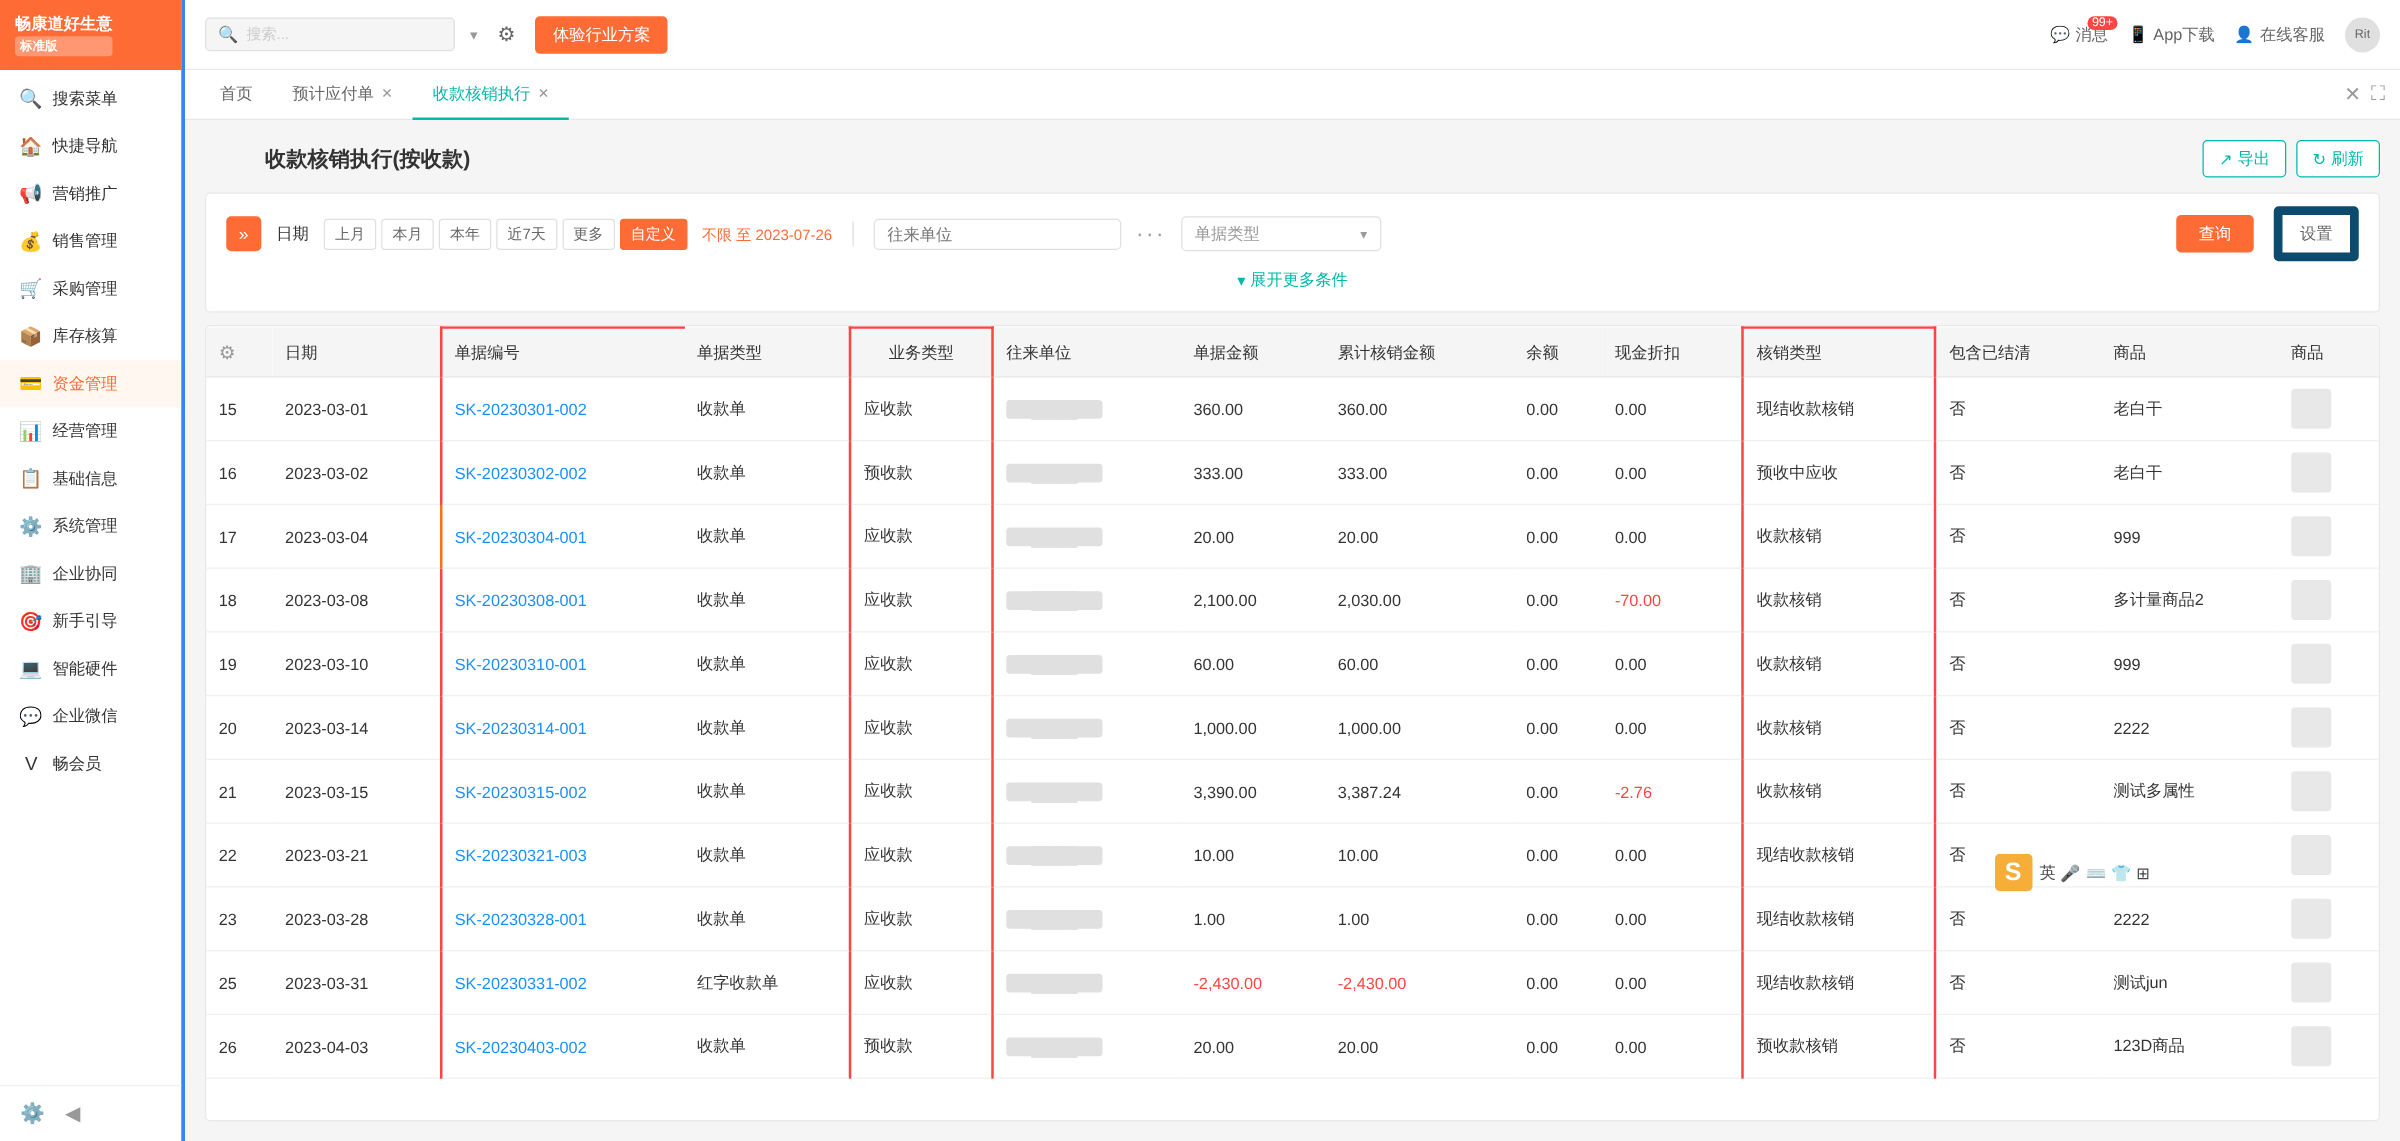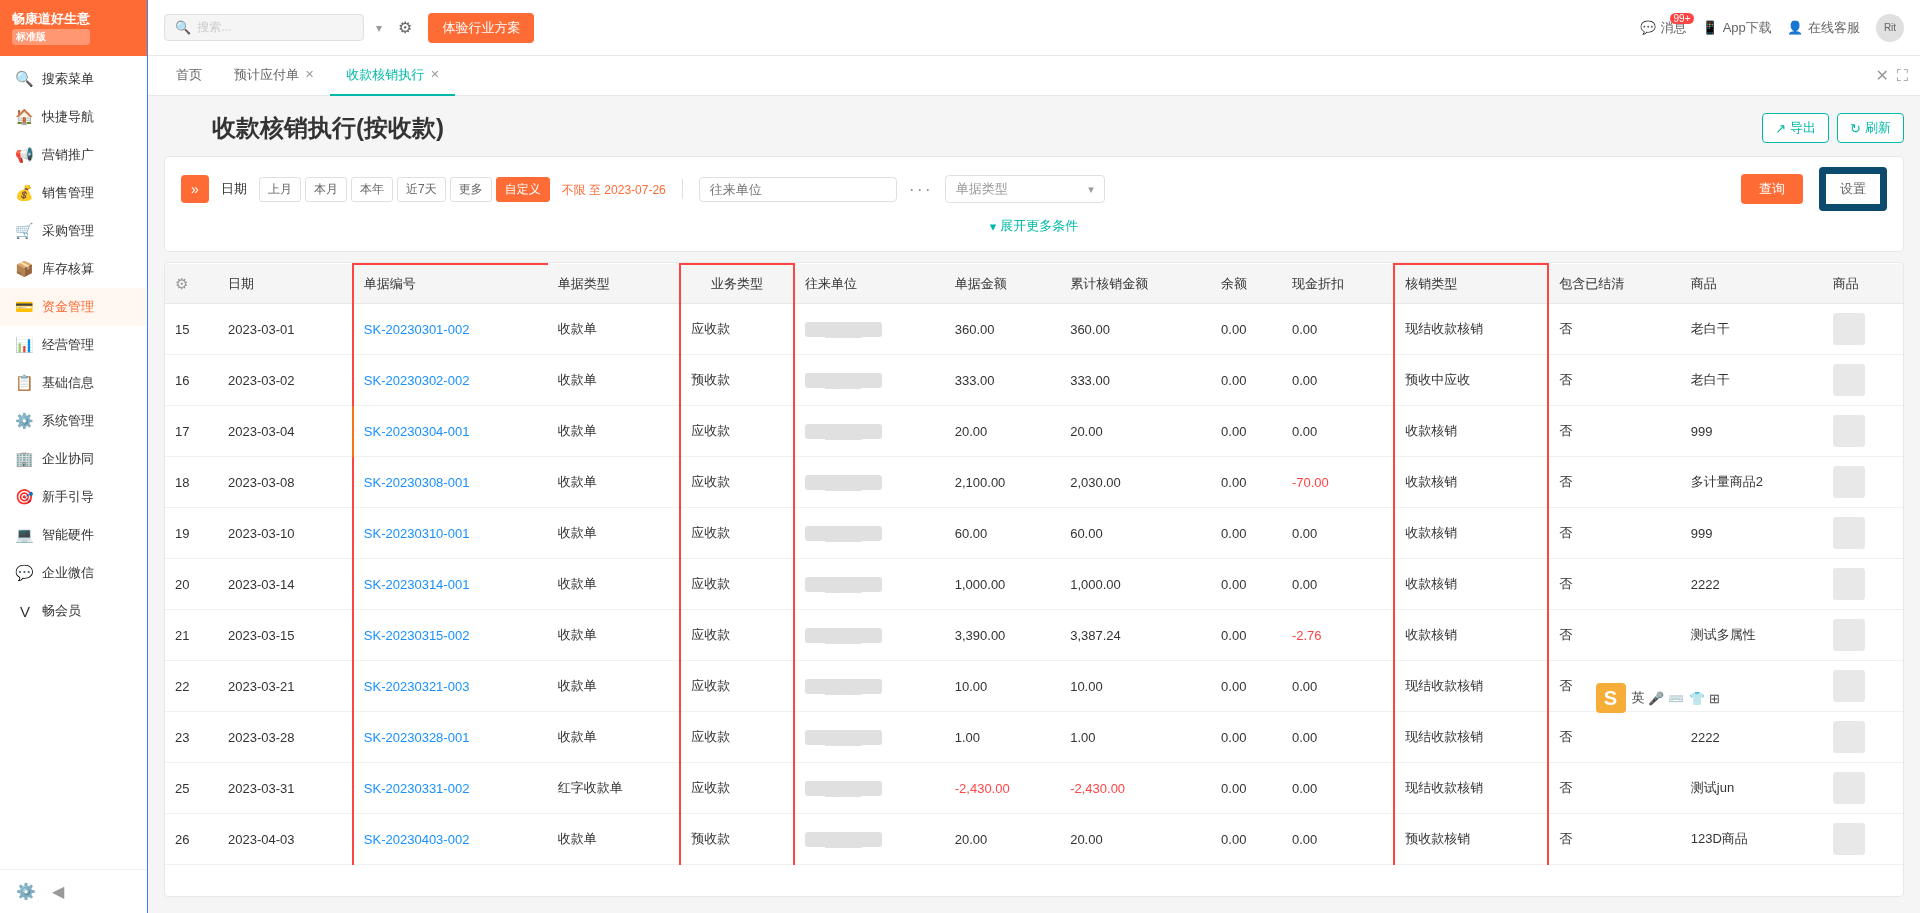--- a/index.html
+++ b/index.html
@@ -1,19 +1,19 @@
 <!DOCTYPE html>
 <html><head>
   <meta charset="utf-8">
   <style>
     * { box-sizing: border-box; margin: 0; padding: 0; }
     body { font-family: 'Microsoft YaHei', Arial, sans-serif; font-size: 13px; background: #f5f5f5; display: flex; height: 913px; overflow: hidden; }
 
     
-    .sidebar { width: 148px; background: #fff; border-right: 1px solid #3b82f6; display: flex; flex-direction: column; flex-shrink: 0; }
+    .sidebar { width: 148px; background: #fff; border-right: 3px solid #3b82f6; display: flex; flex-direction: column; flex-shrink: 0; }
     .sidebar-logo { background: #ff6b35; padding: 10px 12px; display: flex; align-items: center; gap: 6px; color: #fff; font-size: 14px; font-weight: bold; height: 56px; }
     .sidebar-logo-badge { background: rgba(255,255,255,0.3); padding: 1px 4px; border-radius: 3px; font-size: 10px; margin-top: 2px; }
     .sidebar-nav { flex: 1; overflow-y: auto; padding: 4px 0; }
     .sidebar-item { display: flex; align-items: center; gap: 8px; padding: 10px 16px; cursor: pointer; color: #333; font-size: 13px; }
     .sidebar-item.active { background: #fff7f0; color: #ff6b35; }
     .sidebar-item .icon { width: 18px; height: 18px; display: flex; align-items: center; justify-content: center; font-size: 15px; }
     .sidebar-bottom { padding: 12px 16px; display: flex; gap: 16px; border-top: 1px solid #f0f0f0; }
     .sidebar-bottom-btn { cursor: pointer; color: #999; font-size: 16px; }
 
     
@@ -37,21 +37,21 @@
     .tabbar { height: 40px; background: #fff; border-bottom: 1px solid #e8e8e8; display: flex; align-items: center; padding: 0 12px; gap: 0; }
     .tab { padding: 0 16px; height: 40px; display: flex; align-items: center; gap: 6px; cursor: pointer; font-size: 13px; color: #666; border-bottom: 2px solid transparent; white-space: nowrap; }
     .tab.active { color: #00b9a8; border-bottom: 2px solid #00b9a8; }
     .tab-close { color: #999; font-size: 11px; cursor: pointer; }
     .tabbar-spacer { flex: 1; }
     .tabbar-controls { display: flex; gap: 8px; align-items: center; color: #999; font-size: 16px; cursor: pointer; }
 
     
     .page-content { flex: 1; overflow: hidden; display: flex; flex-direction: column; padding: 16px; background: #f5f5f5; }
     .page-header { display: flex; align-items: center; justify-content: space-between; margin-bottom: 12px; }
-    .page-title { font-size: 24px; font-weight: bold; color: #333; padding-left: 48px; }
+    .page-title { font-size: 17px; font-weight: bold; color: #333; padding-left: 48px; }
     .page-header-actions { display: flex; gap: 8px; }
     .btn-export { border: 1px solid #00b9a8; color: #00b9a8; background: #fff; border-radius: 4px; padding: 5px 12px; cursor: pointer; font-size: 13px; display: flex; align-items: center; gap: 4px; }
     .btn-refresh { border: 1px solid #00b9a8; color: #00b9a8; background: #fff; border-radius: 4px; padding: 5px 12px; cursor: pointer; font-size: 13px; display: flex; align-items: center; gap: 4px; }
 
     
     .filter-bar { background: #fff; border-radius: 4px; padding: 10px 16px; margin-bottom: 10px; border: 1px solid #e8e8e8; }
     .filter-row { display: flex; align-items: center; gap: 12px; flex-wrap: wrap; }
     .filter-toggle-btn { background: #ff6b35; color: #fff; border: none; border-radius: 4px; padding: 5px 8px; cursor: pointer; font-size: 14px; width: 28px; height: 28px; display: flex; align-items: center; justify-content: center; }
     .filter-label { color: #333; font-size: 13px; white-space: nowrap; }
     .filter-date-btns { display: flex; gap: 4px; }

